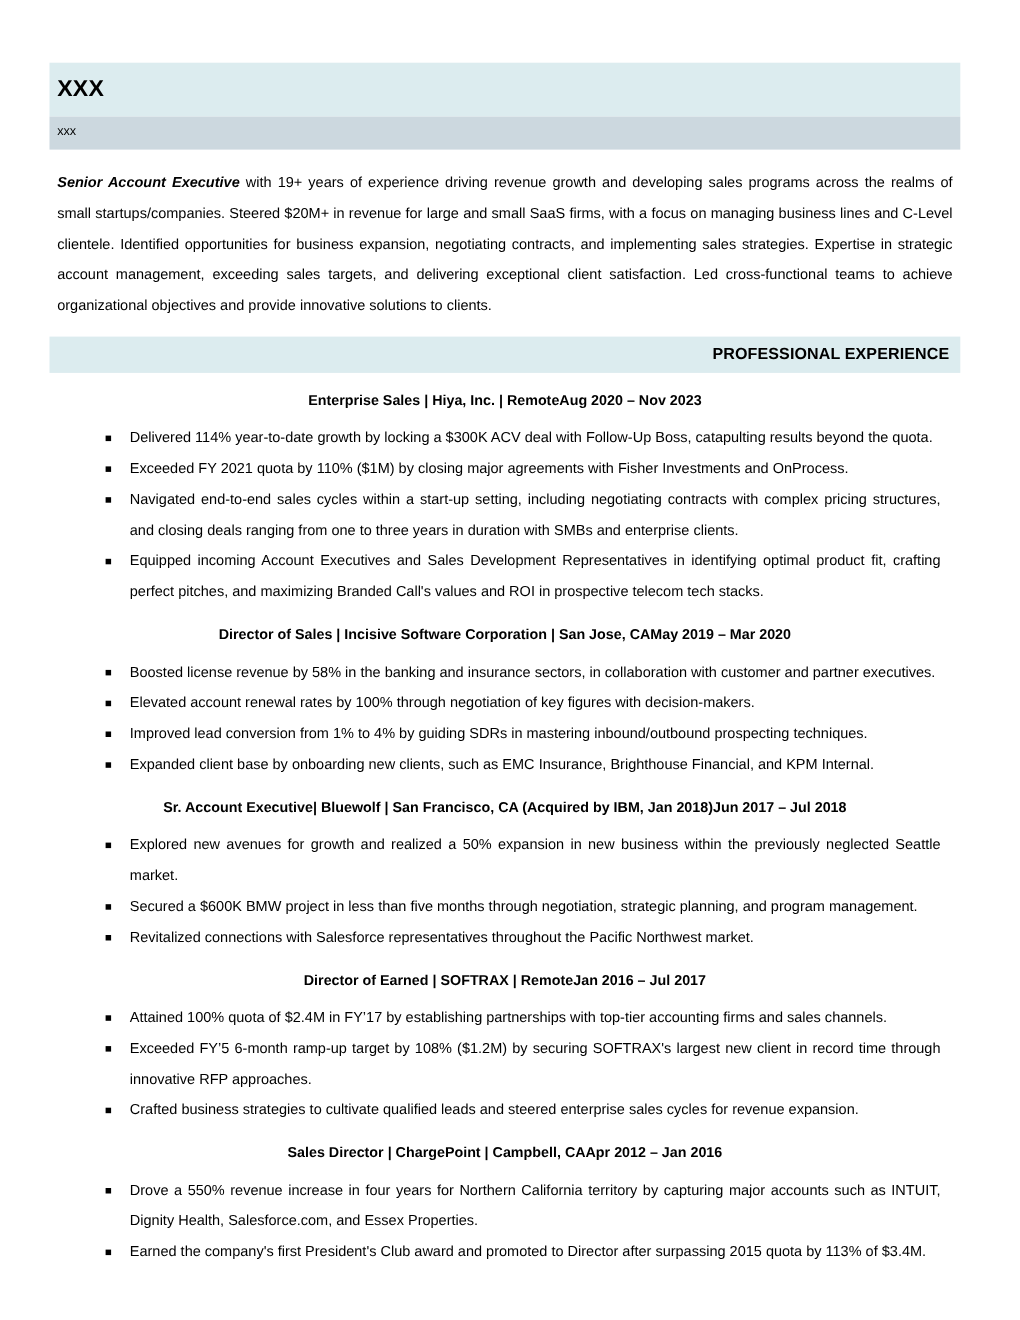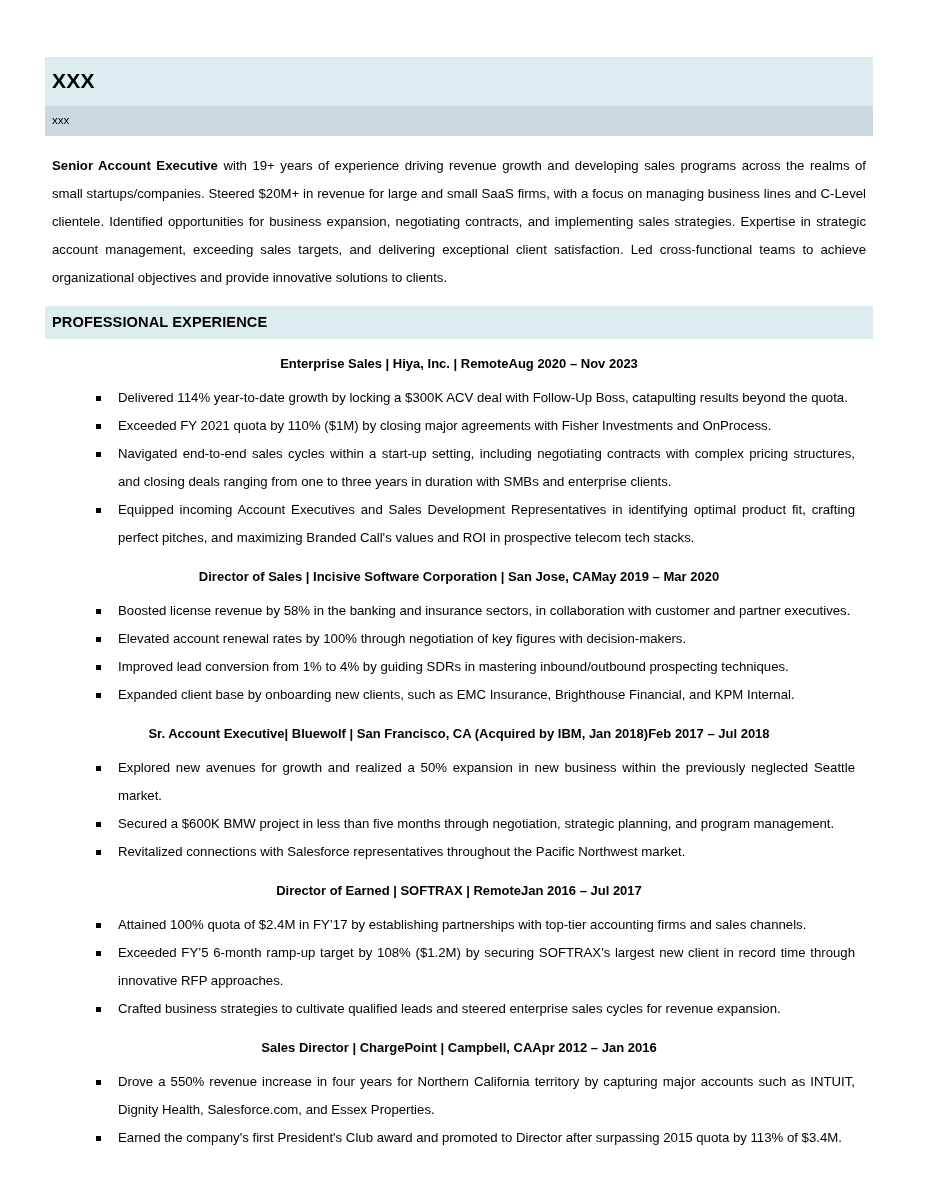--- a/index.html
+++ b/index.html
@@ -43,33 +43,34 @@
   }
 
   
   .summary {
     margin-top: 16px;
     font-size: 13.2px;
     line-height: 2.12;
     text-align: justify;
     padding: 0 7px 0 7px;
   }
-  .summary b { font-weight: bold; }
+  .summary b { font-weight: bold; font-style: italic; }
 
   
   .section-band {
     background: #dcecef;
     margin-top: 14px;
     padding: 8px 10px 9px 7px;
   }
   .section-band .section-title {
     font-size: 14.6px;
     font-weight: bold;
     letter-spacing: 0.1px;
     line-height: 1.1;
+    text-align: right;
   }
 
   
   .job {
     padding: 0 7px 0 7px;
   }
   .job-head {
     display: flex;
     justify-content: center;
     align-items: baseline;
@@ -146,21 +147,21 @@
         <ul class="bullets">
           <li>Boosted license revenue by 58% in the banking and insurance sectors, in collaboration with customer and partner executives.</li>
           <li>Elevated account renewal rates by 100% through negotiation of key figures with decision-makers.</li>
           <li>Improved lead conversion from 1% to 4% by guiding SDRs in mastering inbound/outbound prospecting techniques.</li>
           <li>Expanded client base by onboarding new clients, such as EMC Insurance, Brighthouse Financial, and KPM Internal.</li>
         </ul>
       </div>
       <div class="job">
         <div class="job-head">
           <span class="title">Sr. Account Executive| Bluewolf | San Francisco, CA (Acquired by IBM, Jan 2018)</span>
-          <span class="dates">Feb 2017 – Jul 2018</span>
+          <span class="dates">Jun 2017 – Jul 2018</span>
         </div>
         <ul class="bullets">
           <li>Explored new avenues for growth and realized a 50% expansion in new business within the previously neglected Seattle market.</li>
           <li>Secured a $600K BMW project in less than five months through negotiation, strategic planning, and program management.</li>
           <li>Revitalized connections with Salesforce representatives throughout the Pacific Northwest market.</li>
         </ul>
       </div>
       <div class="job">
         <div class="job-head">
           <span class="title">Director of Earned | SOFTRAX | Remote</span>

